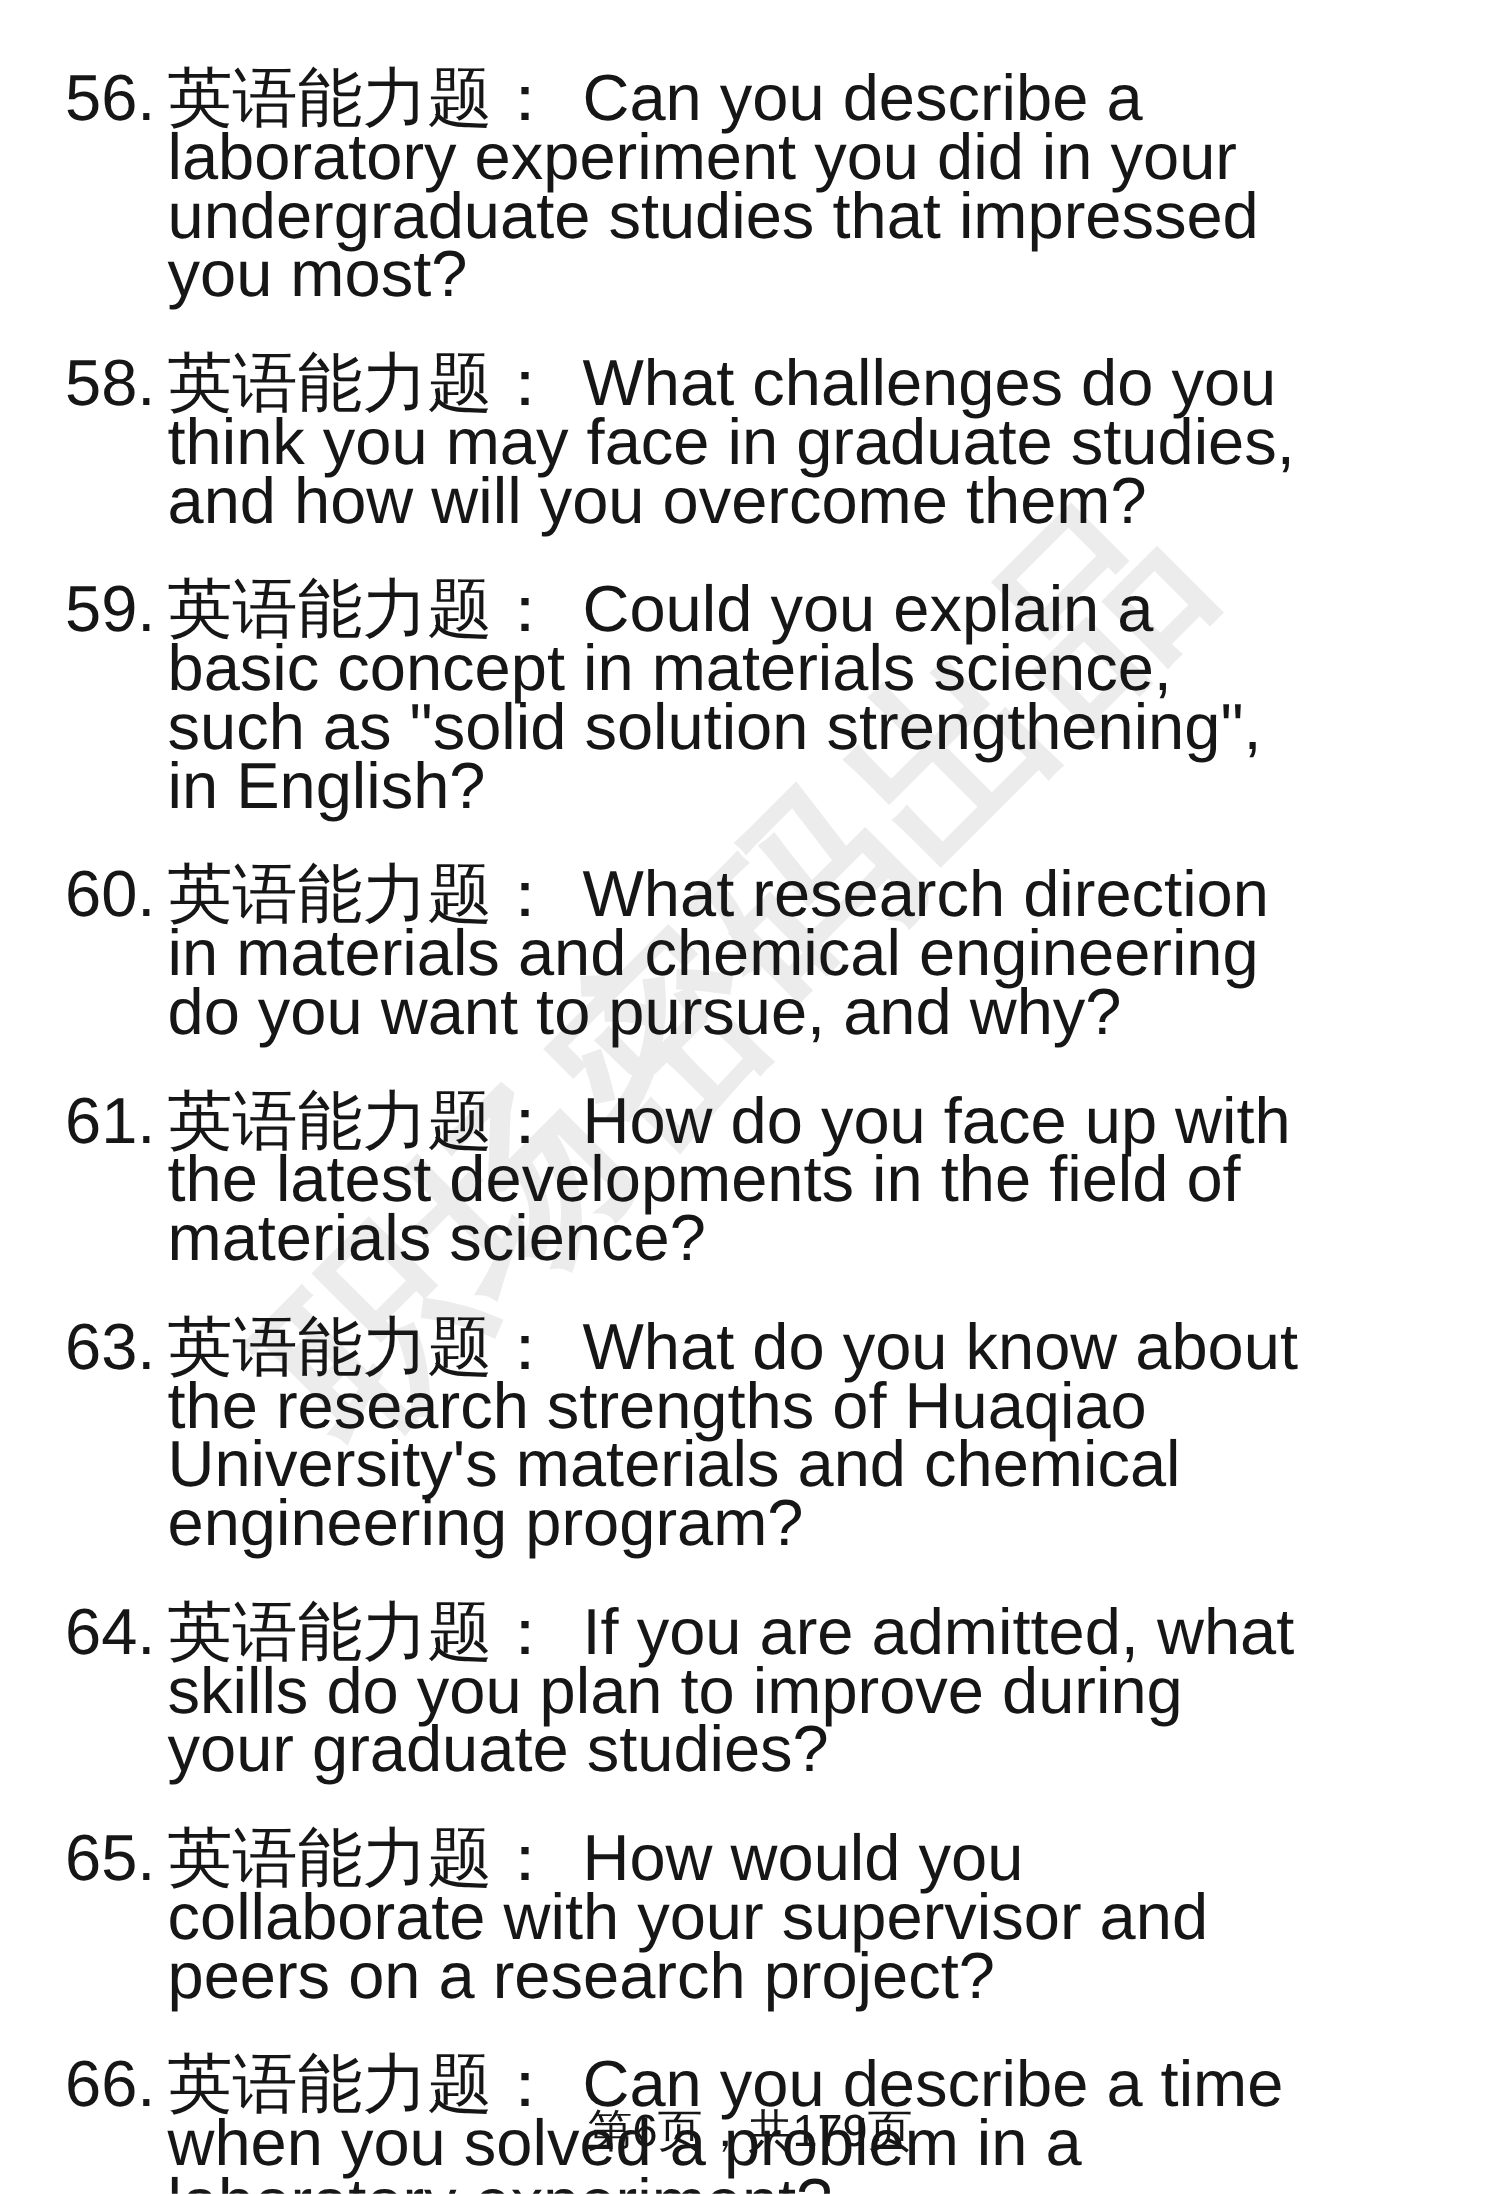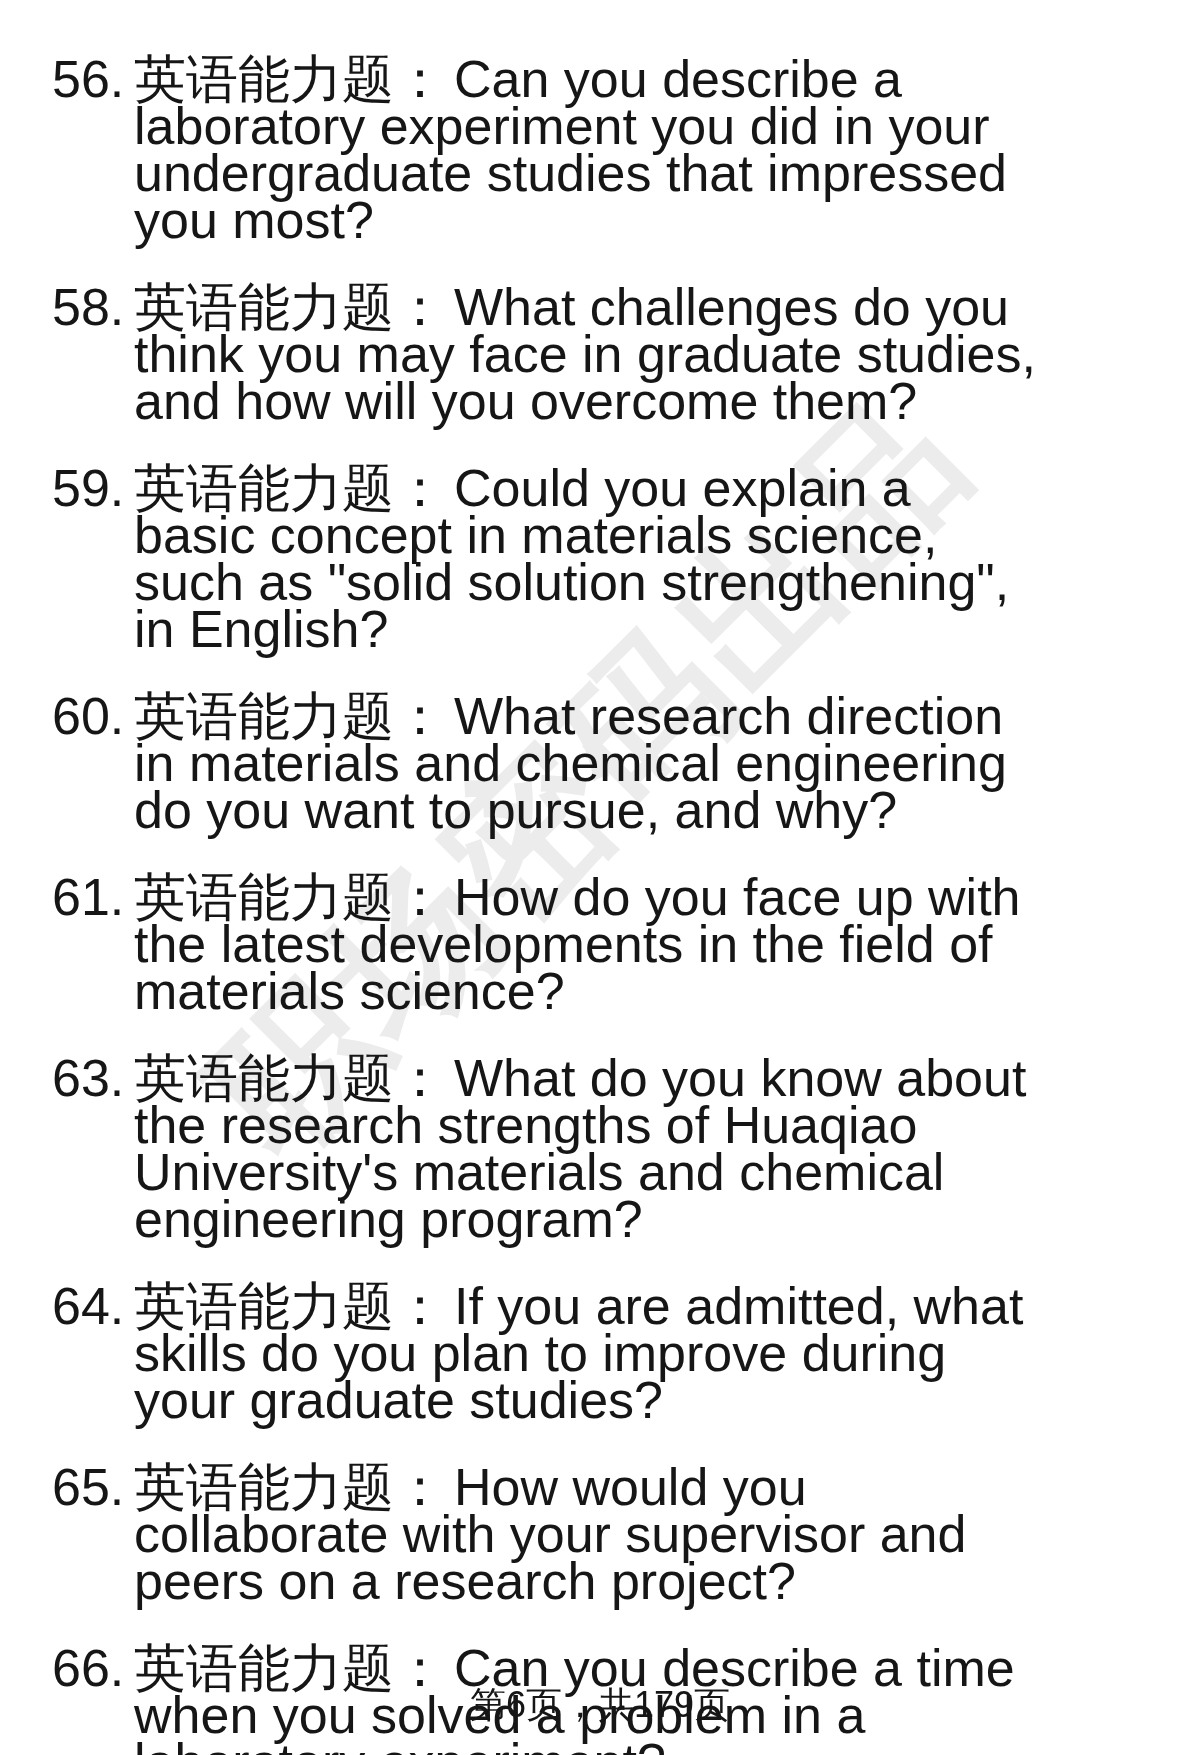--- a/index.html
+++ b/index.html
@@ -52,21 +52,21 @@
     flex: 0 0 82px;
     width: 82px;
   }
   .q-text {
     max-width: 910px;
   }
   .q-prefix {
     
   }
   .q-en {
-    margin-left: 8px;
+    margin-left: 20px;
   }
   .footer {
     position: absolute;
     left: 0;
     right: 0;
     bottom: 30px;
     text-align: center;
     font-size: 36px;
     line-height: 1.1;
     color: #161616;

